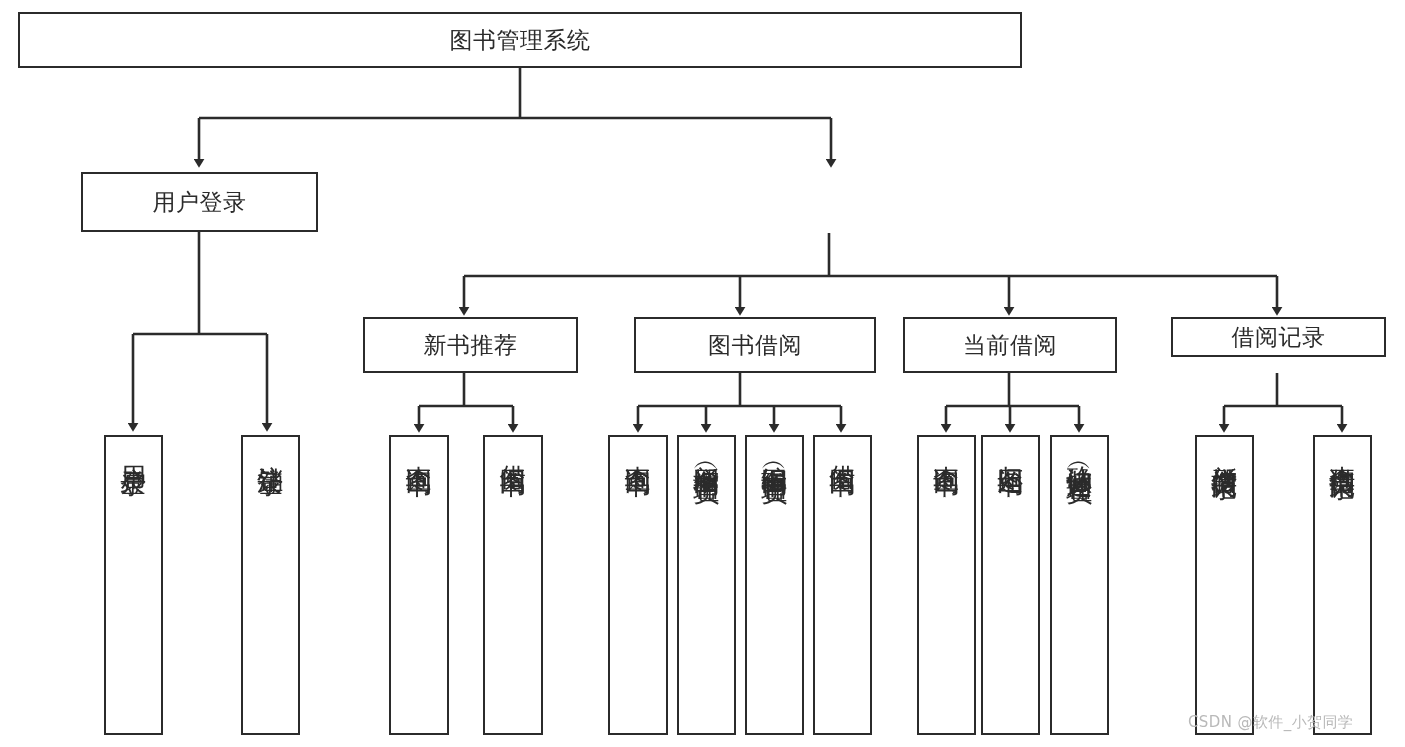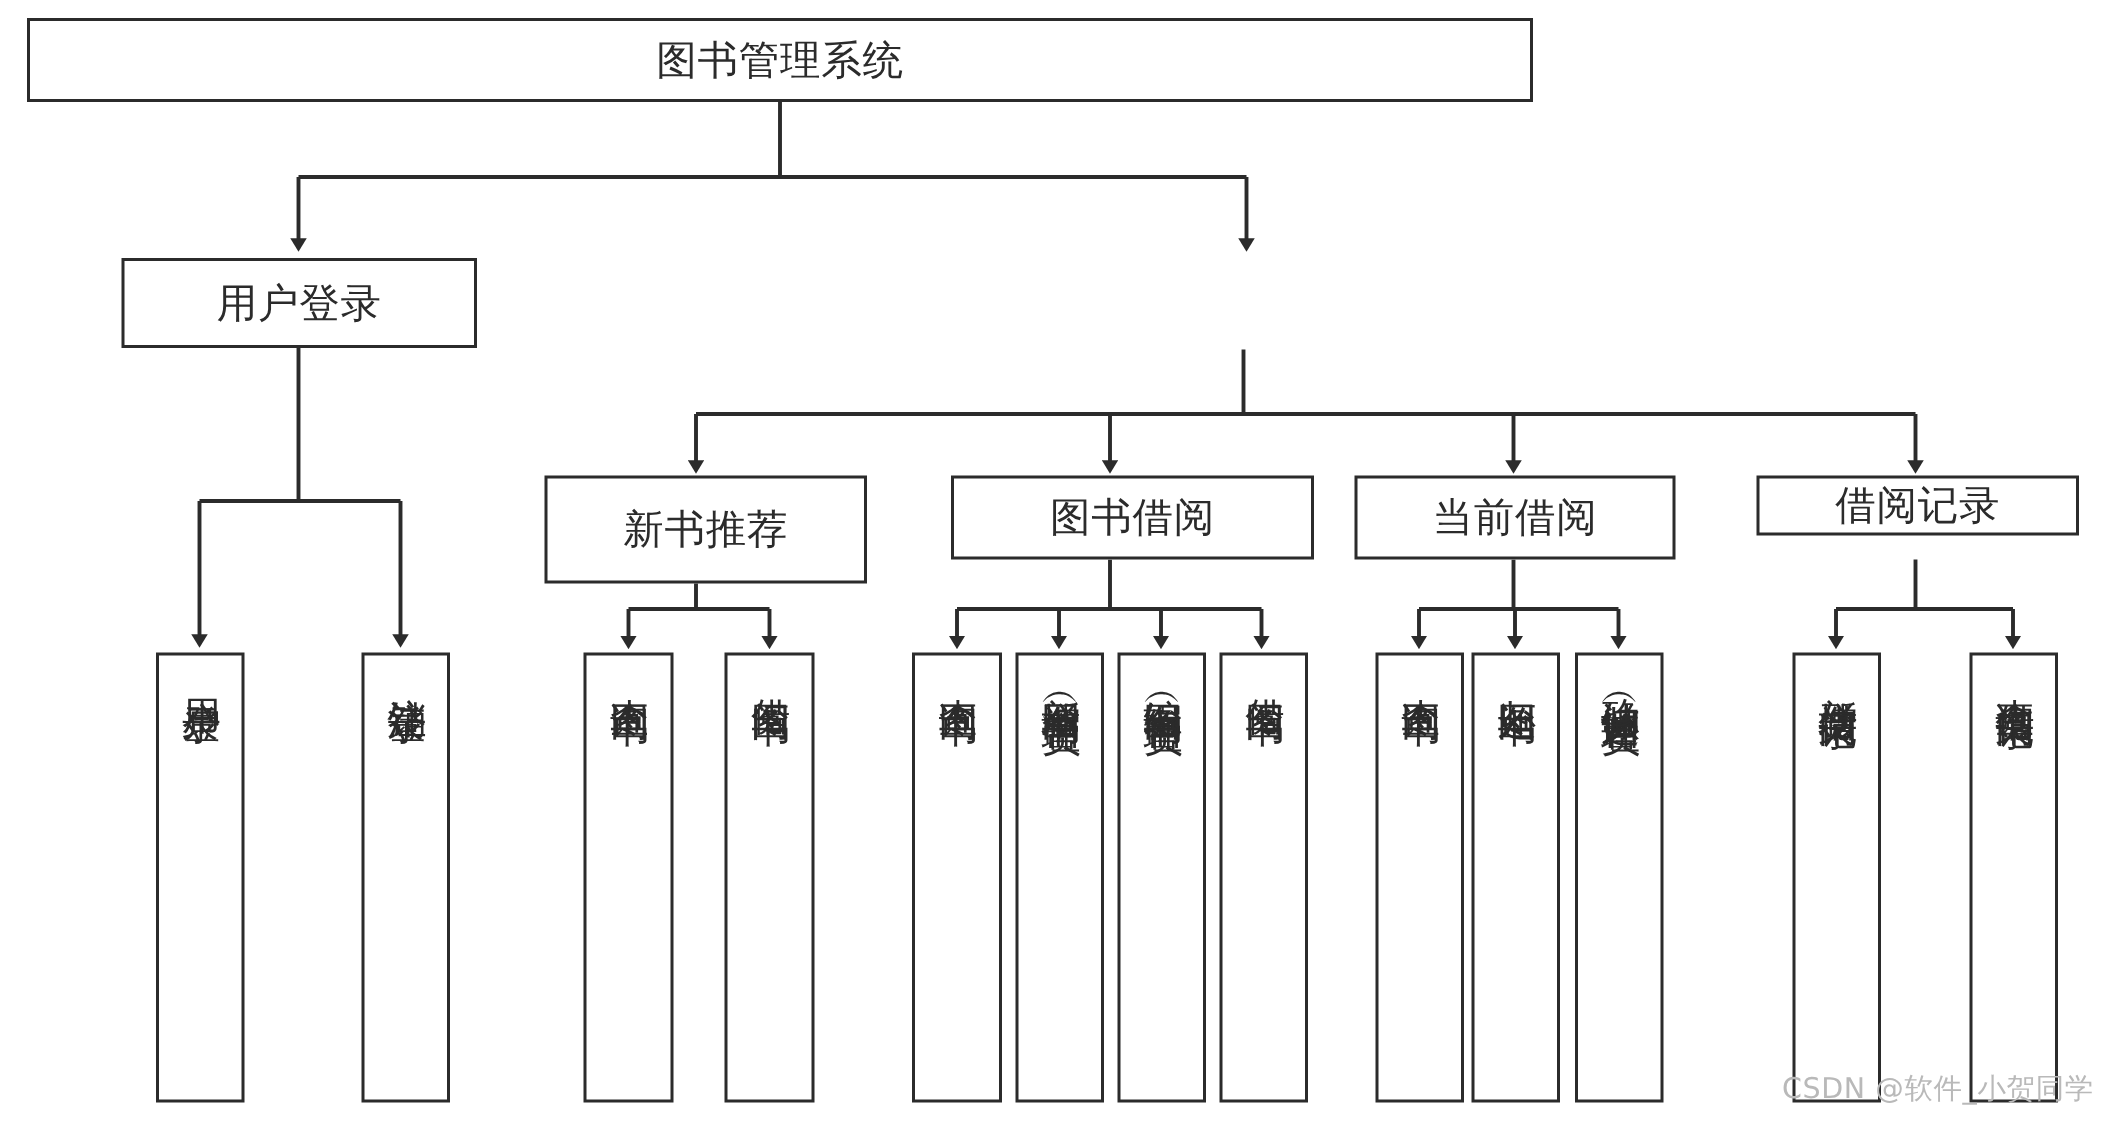--- a/index.html
+++ b/index.html
@@ -28,21 +28,21 @@
     position: absolute;
     box-sizing: border-box;
     border: 2.5px solid #2b2b2b;
     background: #ffffff;
     display: flex;
     align-items: center;
     justify-content: center;
     color: #2b2b2b;
   }
   .node-h {
-    font-size: 27px;
+    font-size: 23px;
     letter-spacing: 0.5px;
     white-space: nowrap;
   }
   .node-v {
     align-items: flex-start;
     justify-content: center;
     padding-top: 8px;
   }
   .node-v .vlabel {
     writing-mode: vertical-rl;
@@ -50,21 +50,21 @@
     font-size: 26px;
     line-height: 1.18;
     letter-spacing: 2px;
     white-space: nowrap;
     color: #2b2b2b;
   }
   .watermark {
     position: absolute;
     left: 1188px;
     top: 713px;
-    font-size: 19px;
+    font-size: 15px;
     color: #b9b9b9;
     white-space: nowrap;
     letter-spacing: 0.4px;
   }
 </style>
 </head>
 <body>
 
 <div id="canvas">
 
@@ -119,21 +119,21 @@
   </svg>
 
   <div class="node node-h" style="left:18px; top:12px; width:1004px; height:56px;">
     <span>图书管理系统</span>
   </div>
 
   <div class="node node-h" style="left:81px; top:172px; width:237px; height:60px;">
     <span>用户登录</span>
   </div>
 
-  <div class="node node-h" style="left:363px; top:317px; width:215px; height:72px;">
+  <div class="node node-h" style="left:363px; top:317px; width:215px; height:56px;">
     <span>新书推荐</span>
   </div>
   <div class="node node-h" style="left:634px; top:317px; width:242px; height:56px;">
     <span>图书借阅</span>
   </div>
   <div class="node node-h" style="left:903px; top:317px; width:214px; height:56px;">
     <span>当前借阅</span>
   </div>
   <div class="node node-h" style="left:1171px; top:317px; width:215px; height:40px;">
     <span>借阅记录</span>

